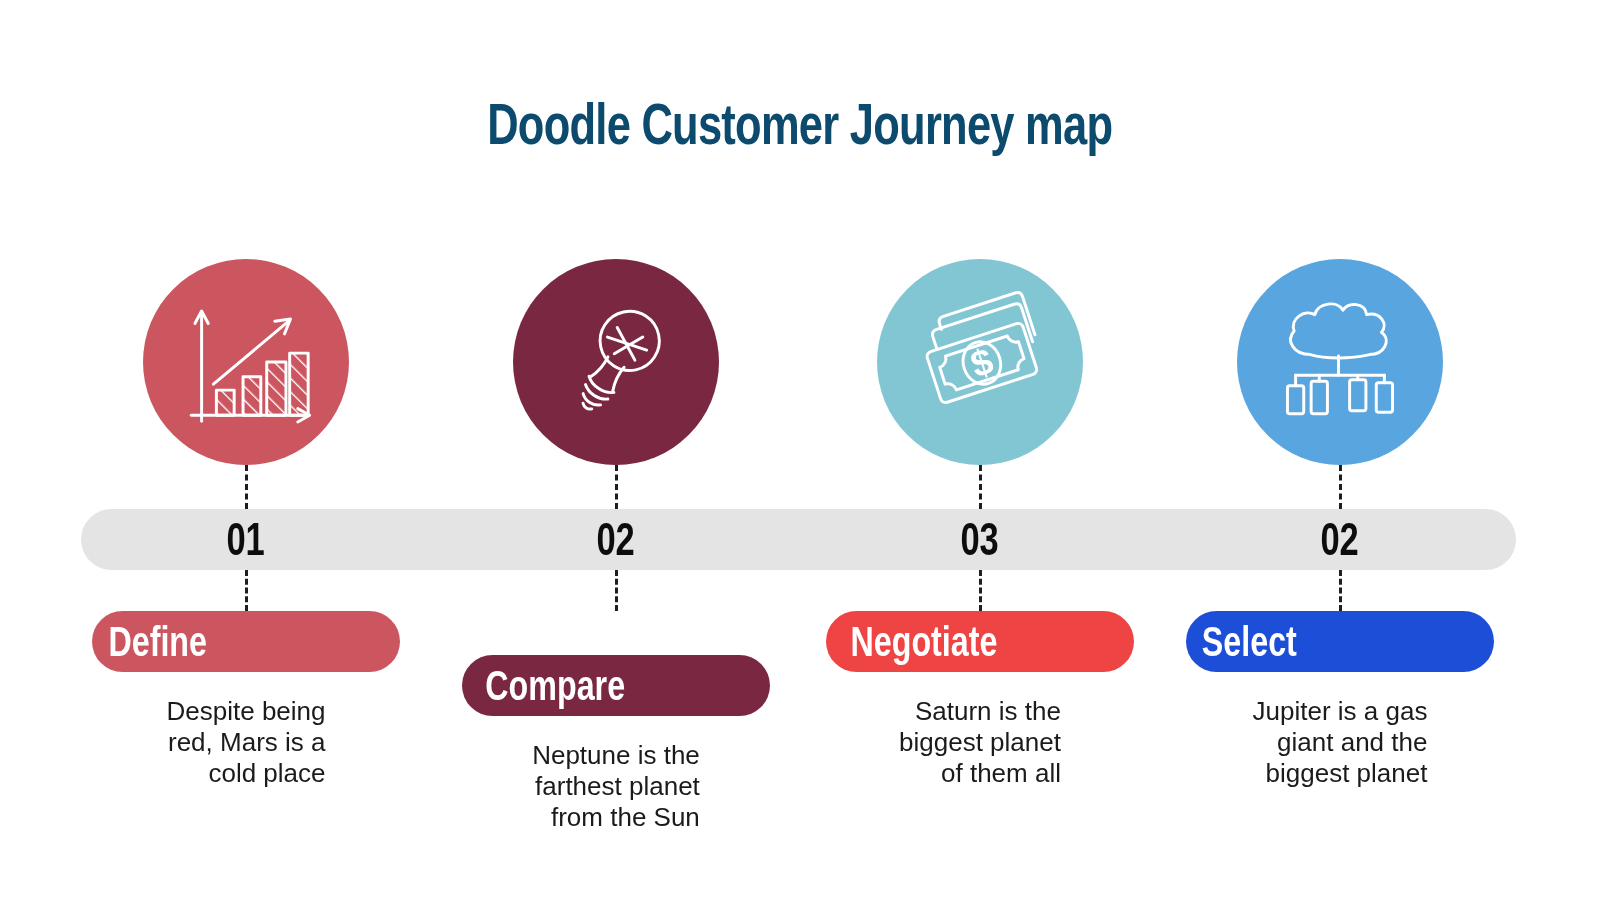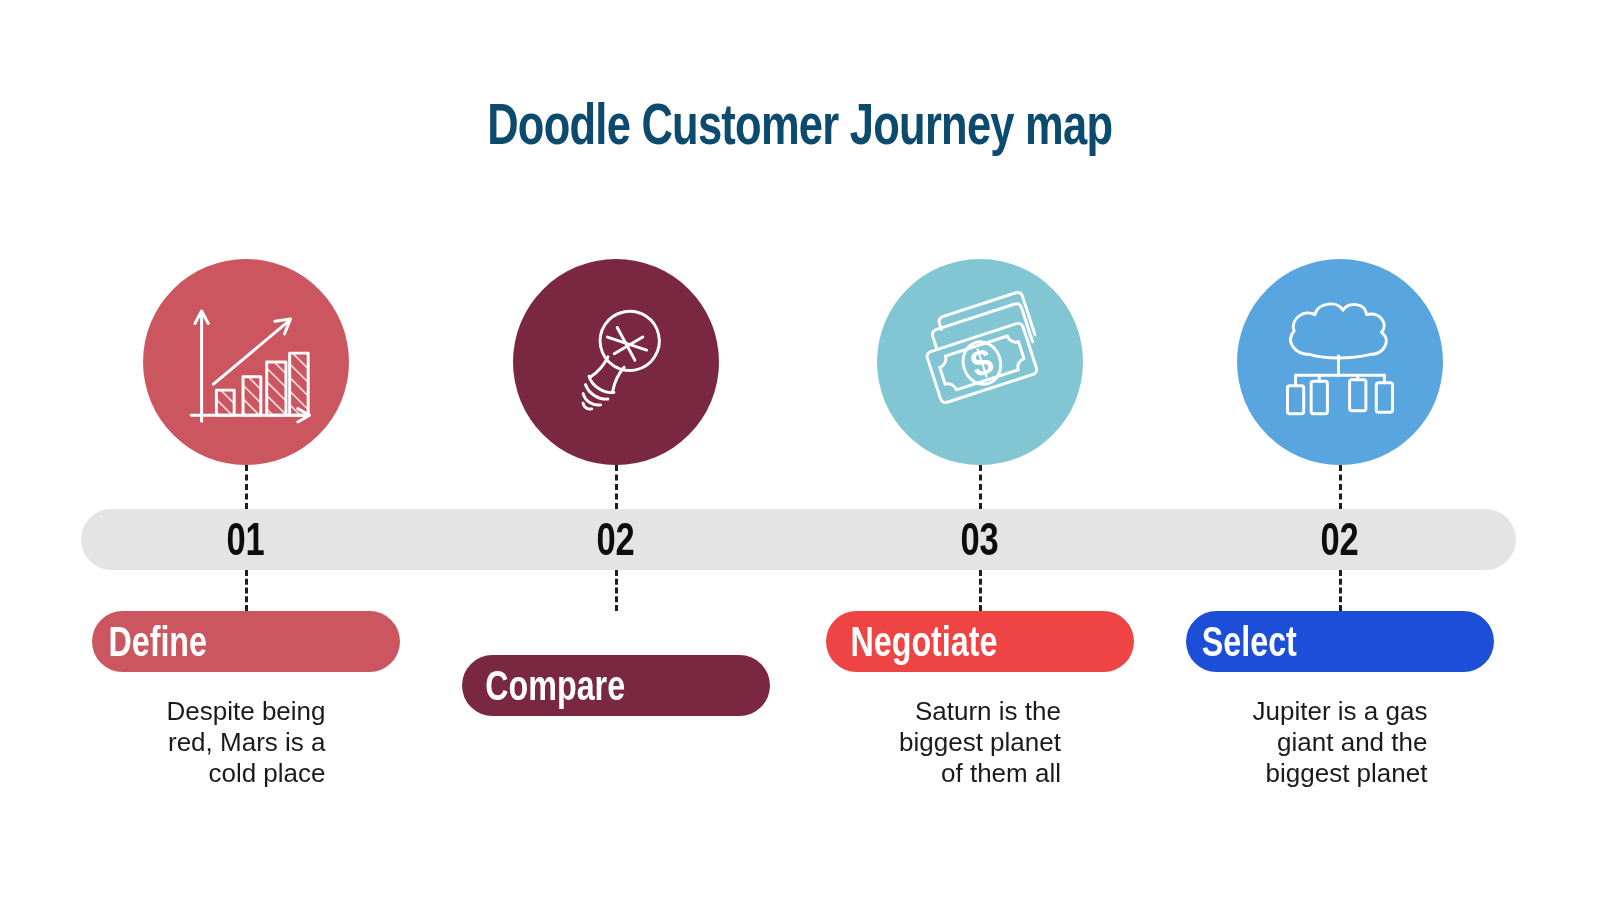--- a/index.html
+++ b/index.html
@@ -101,20 +101,23 @@
           <path d="M46,46 L56,26"></path>
         </g>
       </svg>
     </div>
     <div class="dash top"></div>
     <div class="num"><span class="cond">02</span></div>
     <div class="dash bot"></div>
     <div class="pill" style="background: rgb(122, 39, 66); margin-top: 44px;">
       <span class="pill-label cond">Compare</span>
     </div>
+    <div class="desc">Neptune is the
+farthest planet
+from the Sun</div>
   </div>
 
   <div class="stage s2">
     <div class="circle" style="background: rgb(130, 198, 212);">
       <svg viewBox="0 0 100 100">
         <g class="stroke" stroke-width="2.2" transform="rotate(-18 50 50)">
           <path d="M32,21 L32,17 Q32,13 36,13 L87,13 Q91,13 91,17 L91,44"></path>
           <path d="M25,33 L25,24 Q25,20 29,20 L84,20 Q88,20 88,24 L88,48"></path>
           <rect x="17" y="33" width="68" height="36" rx="3.5"></rect>
           <path d="M29,39 L73,39 A6,6 0 0 0 79,45 L79,57 A6,6 0 0 0 73,63 L29,63 A6,6 0 0 0 23,57 L23,45 A6,6 0 0 0 29,39 Z"></path>

